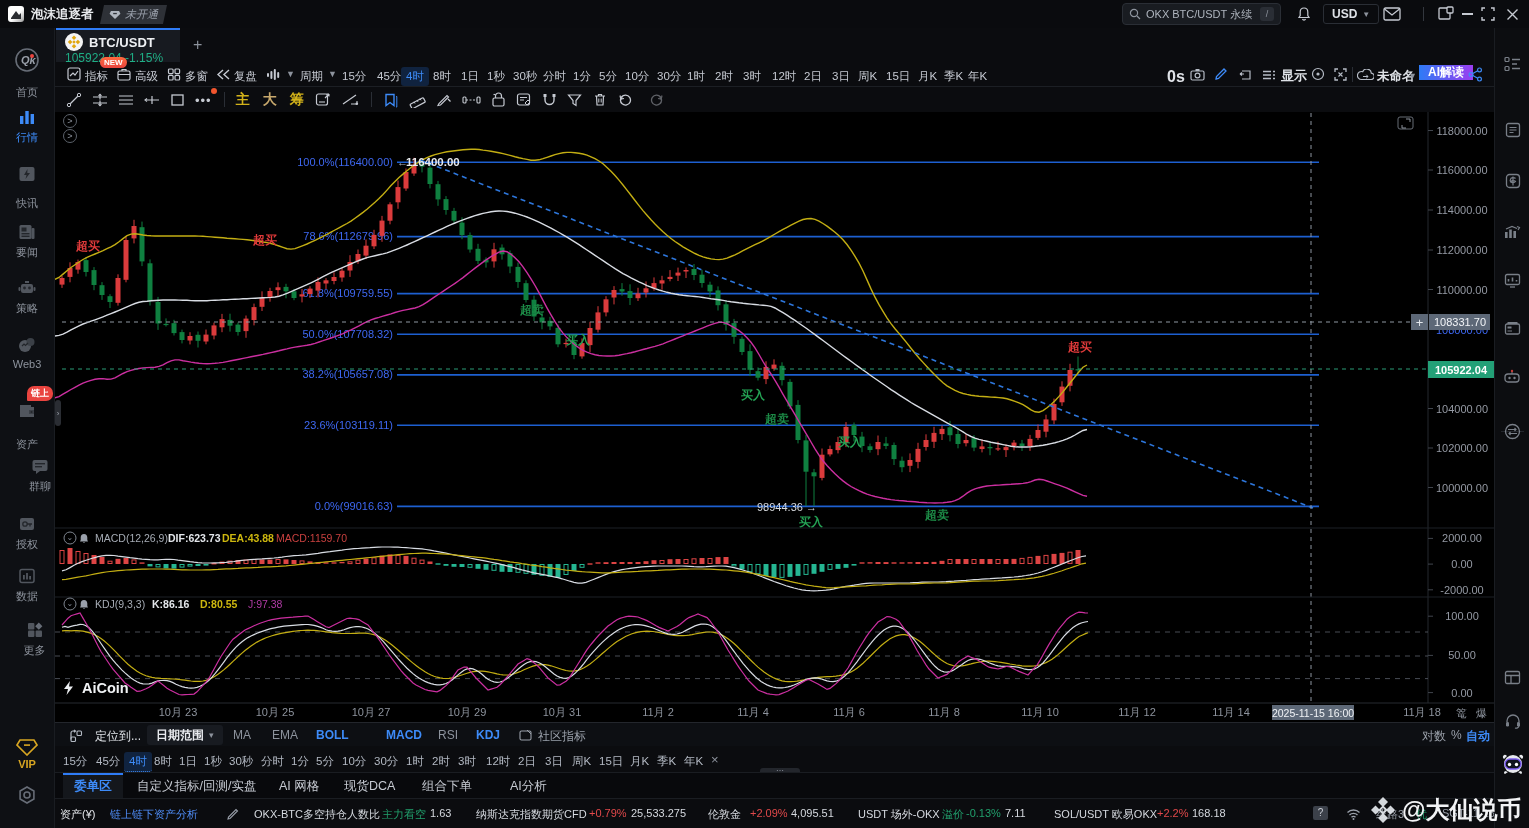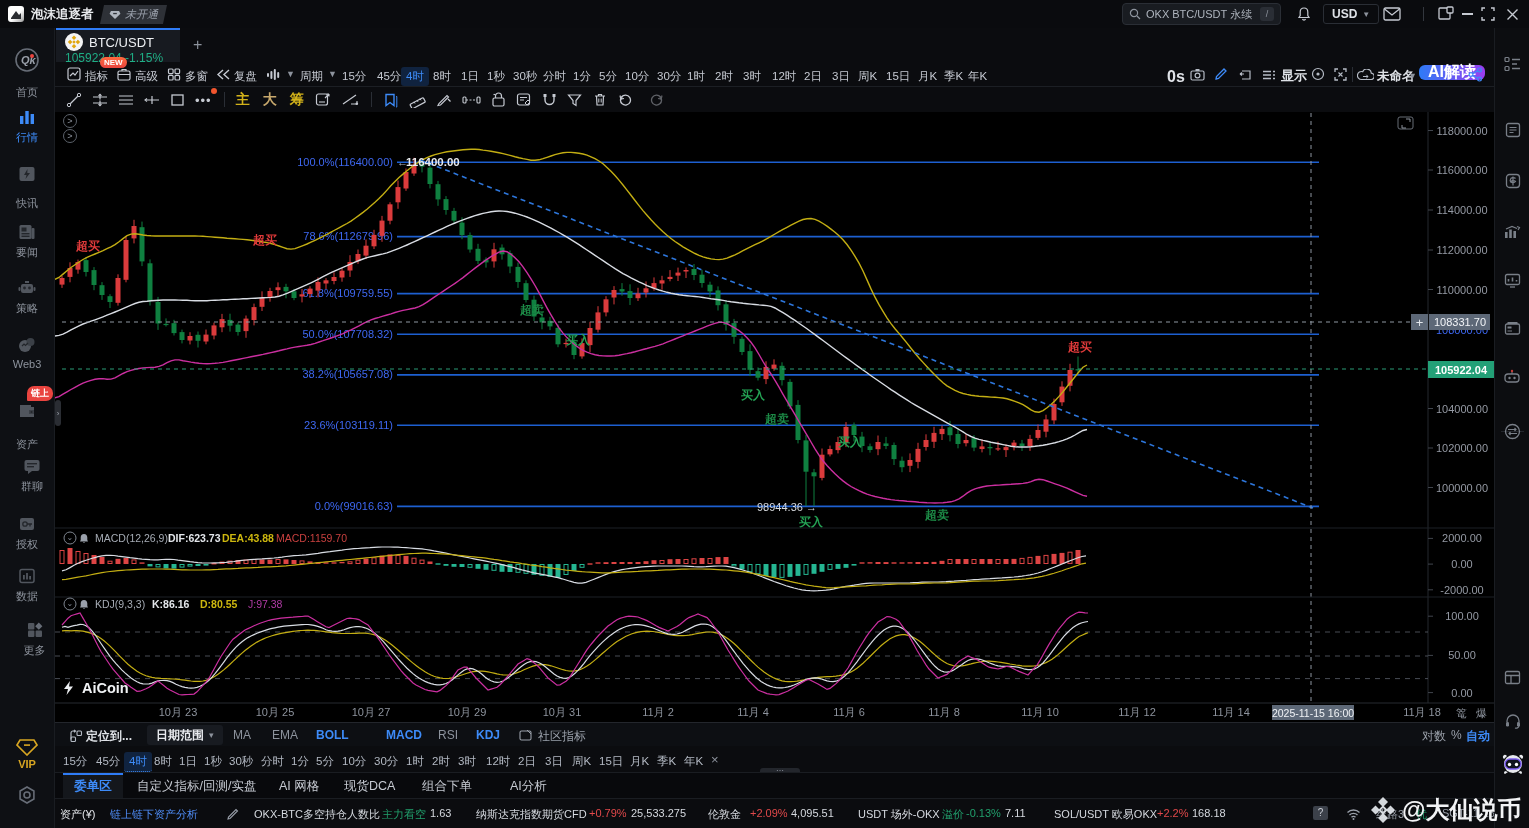--- a/index.html
+++ b/index.html
@@ -129,21 +129,21 @@
   </div>
   <div class="sideitem" style="position:absolute;top:372px;left:0;width:54px">
     <div style="position:absolute;top:-14px;right:1px;background:#e9443f;color:#fff;font-size:9px;border-radius:7px 7px 7px 1px;padding:1px 4px;font-weight:bold">链上</div>
     <svg width="20" height="20" viewBox="0 0 20 20">
         <path d="M3 5 L14 5 L14 7 L17 7 L17 17 L3 17 Z" fill="#51565e"></path>
         <rect x="12" y="10" width="5" height="4" fill="#3b4047"></rect>
         <circle cx="14.5" cy="12" r="1" fill="#23262b"></circle>
       </svg>
     <span style="margin-top:17px">资产</span>
   </div>
-  <div class="sideitem" style="position:absolute;top:428px;left:0;width:64px">
+  <div class="sideitem" style="position:absolute;top:428px;left:8px;width:64px">
     <svg width="20" height="20" viewBox="0 0 20 20">
         <rect x="2.5" y="4" width="15" height="11" rx="2" fill="#51565e"></rect>
         <path d="M6 15 L6 18 L10 15 Z" fill="#51565e"></path>
         <rect x="5" y="7" width="10" height="1.4" fill="#23262b"></rect>
         <rect x="5" y="10" width="7" height="1.4" fill="#23262b"></rect>
       </svg>
     <span style="margin-top:3px">群聊</span>
   </div>
   <div class="sideitem" style="position:absolute;top:486px;left:0;width:54px">
     <svg width="20" height="20" viewBox="0 0 20 20">
@@ -192,21 +192,21 @@
       <svg width="18" height="18" viewBox="0 0 18 18">
           <circle cx="9" cy="9" r="9" fill="#f4f4f4"></circle>
           <g fill="#e2a70d">
             <rect x="7.4" y="3.1" width="3.2" height="3.2" transform="rotate(45 9 4.7)"></rect>
             <rect x="11.3" y="7.4" width="3.2" height="3.2" transform="rotate(45 12.9 9)"></rect>
             <rect x="3.5" y="7.4" width="3.2" height="3.2" transform="rotate(45 5.1 9)"></rect>
             <rect x="7.4" y="11.7" width="3.2" height="3.2" transform="rotate(45 9 13.3)"></rect>
             <rect x="7.8" y="7.8" width="2.4" height="2.4" transform="rotate(45 9 9)"></rect>
           </g>
         </svg>
-      <span style="color:#eef0f3;font-size:13px;font-weight:normal;margin-left:6px">BTC/USDT</span>
+      <span style="color:#eef0f3;font-size:13px;font-weight:bold;margin-left:6px">BTC/USDT</span>
     </div>
     <div style="color:#1fae85;font-size:12px;margin-top:0">105922.04 -1.15%</div>
   </div>
   <div style="position:absolute;left:45px;top:29px;background:linear-gradient(180deg,#ff6a3d,#e9443f);color:#fff;font-size:8px;font-weight:bold;padding:1px 4px;border-radius:6px;z-index:5">NEW</div>
   <span style="position:absolute;left:138px;top:8px;color:#8d939d;font-size:16px">+</span>
 </div>
 
 <div id="toolbar1" class="abs" style="font-size:12px">
   <svg class="abs" width="14" height="14" viewBox="0 0 14 14" style="left:12px;top:5px">
       <rect x="1" y="1" width="12" height="12" rx="2" fill="none" stroke="#c6cad2" stroke-width="1.2"></rect>
@@ -286,21 +286,21 @@
       <path d="M4 1 L1 1 L1 4 M9 1 L12 1 L12 4 M12 9 L12 12 L9 12 M4 12 L1 12 L1 9" fill="none" stroke="#b6bcc6" stroke-width="1.3"></path>
       <path d="M4.5 8.5 L8.5 4.5 M8.5 8.5 L4.5 4.5" stroke="#b6bcc6" stroke-width="1.1"></path>
     </svg>
   <div class="abs" style="left:1297px;top:5px;width:1px;height:15px;background:#2a2e35"></div>
   <svg class="abs" width="17" height="12" viewBox="0 0 17 12" style="left:1302px;top:7px">
       <path d="M4.5 10.5 a4 4 0 1 1 1.2 -7.8 a4.5 4.5 0 0 1 8.6 1.4 a3.2 3.2 0 0 1 -0.6 6.4 Z" fill="none" stroke="#b6bcc6" stroke-width="1.2"></path>
       <path d="M6 7.5 L11 7.5 M9.3 5.8 L11 7.5 L9.3 9.2" stroke="#b6bcc6" stroke-width="1" fill="none"></path>
     </svg>
   <span class="abs" style="left:1322px;top:6px;color:#dfe2e7;font-weight:bold;font-size:12.5px">未命名</span>
   <span class="abs" style="left:1353px;top:9px;font-size:9px;color:#8d939d">▼</span>
-  <div class="abs" style="left:1364px;top:3px;height:15px;padding:0 9px;border-radius:6px;background:linear-gradient(90deg,#2e7bf6,#9b3df0);color:#fff;font-size:16px;font-weight:bold;display:flex;align-items:center">AI解读</div>
+  <div class="abs" style="left:1364px;top:3px;height:15px;padding:0 9px;border-radius:0;background:linear-gradient(90deg,#2e7bf6,#9b3df0);color:#fff;font-size:12px;font-weight:bold;display:flex;align-items:center">AI解读</div>
   <svg class="abs" width="15" height="15" viewBox="0 0 15 15" style="left:1413px;top:5px">
       <circle cx="3" cy="7.5" r="1.9" fill="none" stroke="#3d8bf8" stroke-width="1.2"></circle>
       <circle cx="11.5" cy="2.9" r="1.9" fill="none" stroke="#3d8bf8" stroke-width="1.2"></circle>
       <circle cx="11.5" cy="12.1" r="1.9" fill="none" stroke="#3d8bf8" stroke-width="1.2"></circle>
       <path d="M4.8 6.6 L9.7 3.8 M4.8 8.4 L9.7 11.2" stroke="#3d8bf8" stroke-width="1.2"></path>
     </svg>
 </div>
 
 <div id="toolbar2" class="abs">
     <div class="row" style="height:25px">
@@ -904,21 +904,21 @@
 <text x="3" y="304.0" fill="#9aa0aa" font-size="8" text-anchor="middle">›</text>
 </svg>
 </div>
 
 <div id="prow1" class="abs" style="font-size:12px">
   <svg class="abs" width="14" height="13" viewBox="0 0 14 13" style="left:14px;top:6px">
       <path d="M2 10.5 L2 4 a2 2 0 0 1 2 -2 L6 2 M5 1 L6.5 2 L5 3.2" fill="none" stroke="#b3b9c3" stroke-width="1.2"></path>
       <rect x="8" y="2" width="4.5" height="4.5" rx="1" fill="none" stroke="#b3b9c3" stroke-width="1.1"></rect>
       <rect x="2" y="8" width="4.5" height="4.5" rx="1" fill="none" stroke="#b3b9c3" stroke-width="1.1"></rect>
     </svg>
-  <span class="s1" style="left:31px;color:#dfe2e7;font-weight:bold">定位到...</span>
+  <span class="s1" style="left:40px;color:#dfe2e7;font-weight:normal">定位到...</span>
   <div class="abs row" style="left:92px;top:2px;height:20px;padding:0 9px;background:#181b21;border-radius:3px;font-size:12px">
       <span style="color:#e8eaee;font-weight:bold">日期范围</span>
       <span style="margin-left:5px;font-size:9px;color:#8d939d">▾</span>
     </div>
   <span class="s1" style="left:178px;color:#8d939d">MA</span>
   <span class="s1" style="left:217px;color:#8d939d">EMA</span>
   <span class="s1" style="left:261px;color:#3d8bf8;font-weight:bold">BOLL</span>
   <span class="s1" style="left:331px;color:#3d8bf8;font-weight:bold">MACD</span>
   <span class="s1" style="left:383px;color:#8d939d">RSI</span>
   <span class="s1" style="left:421px;color:#3d8bf8;font-weight:bold">KDJ</span>

